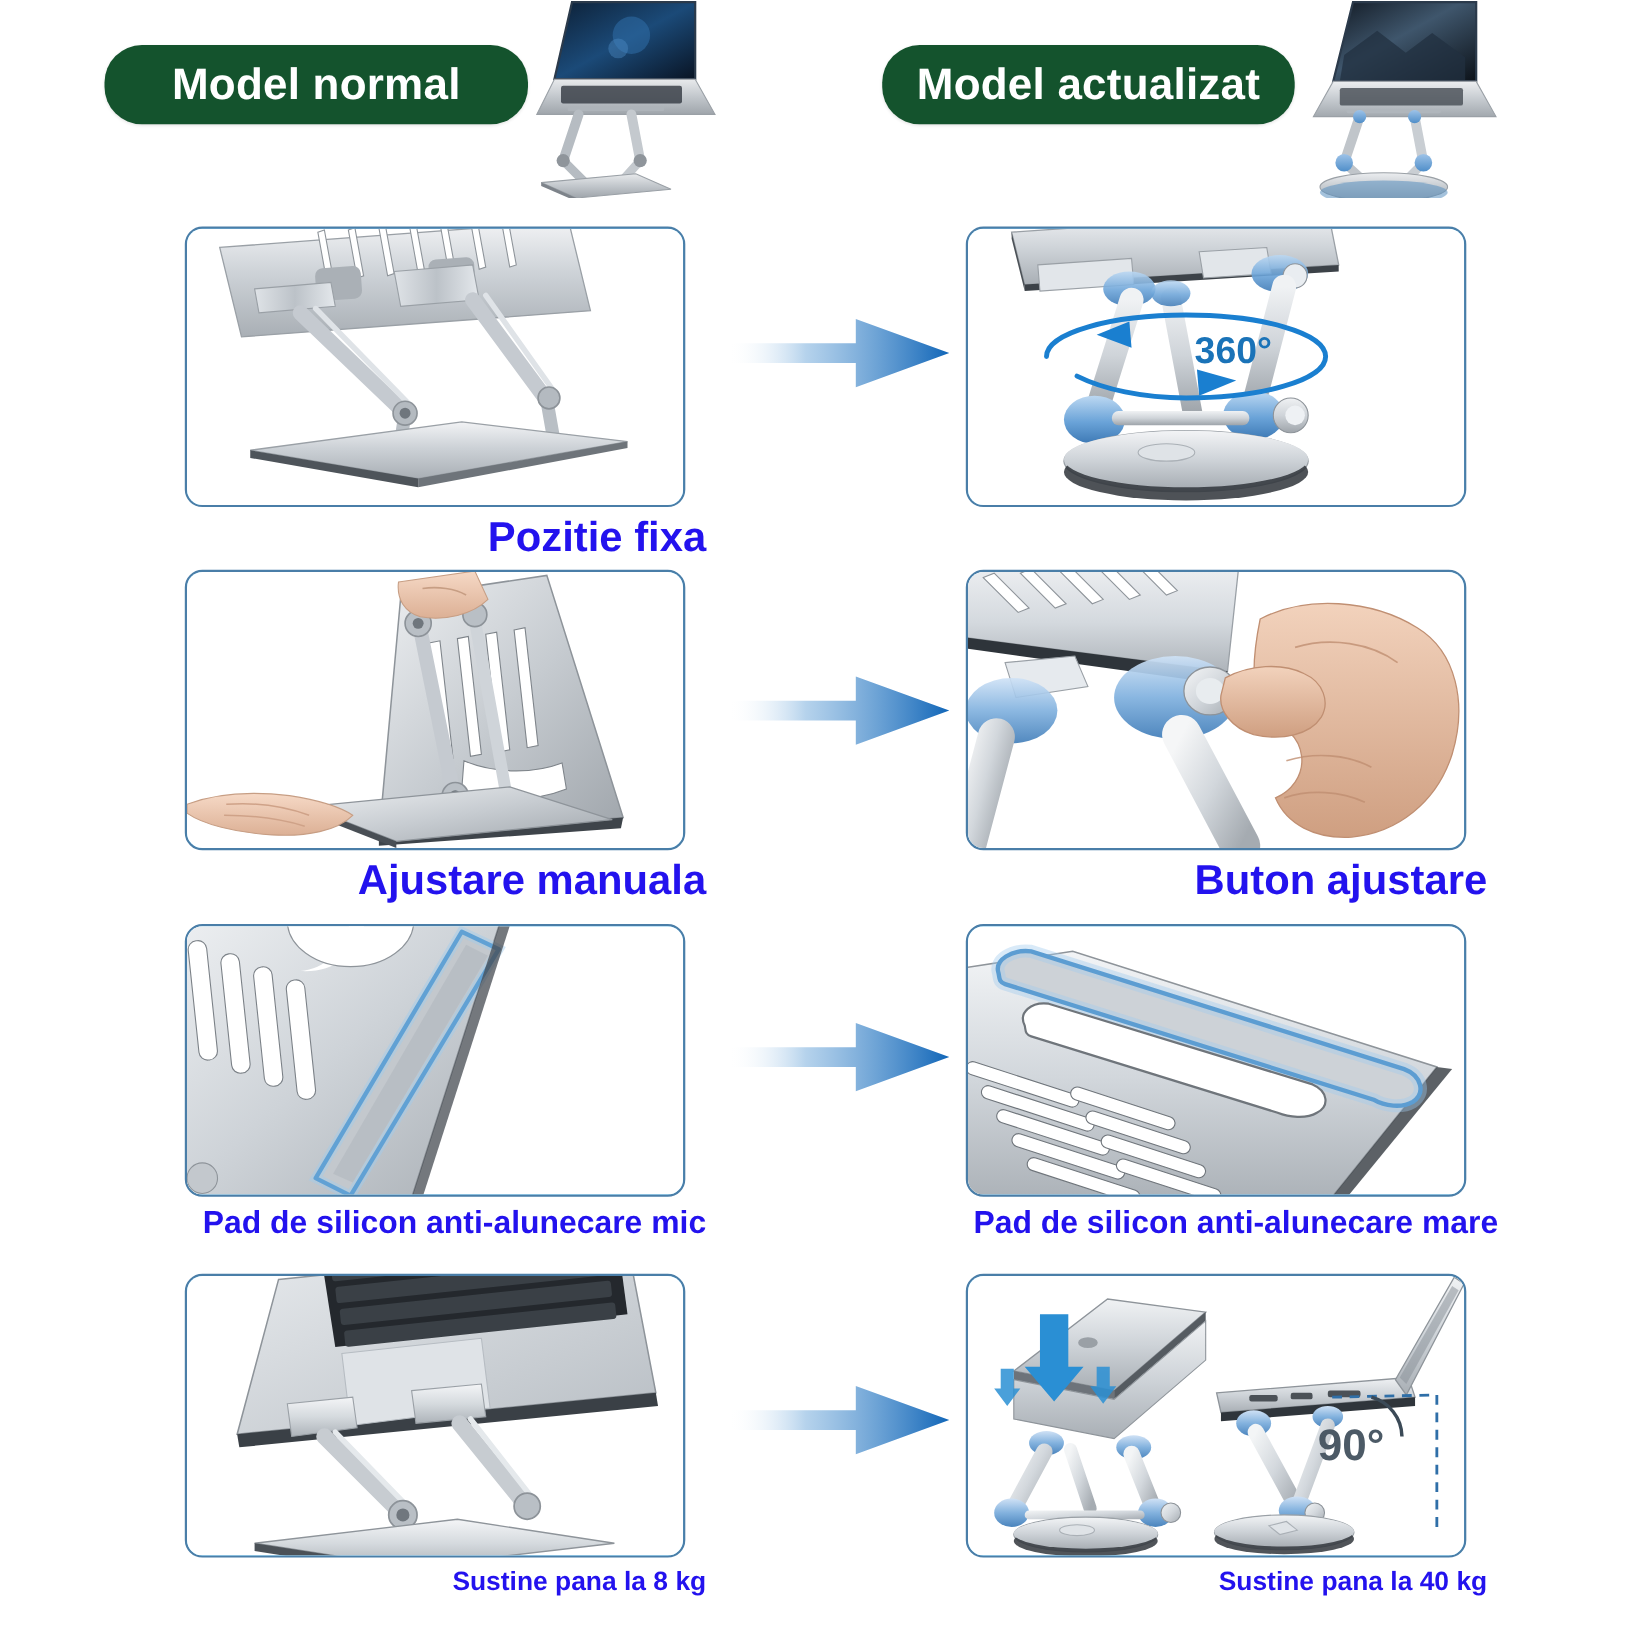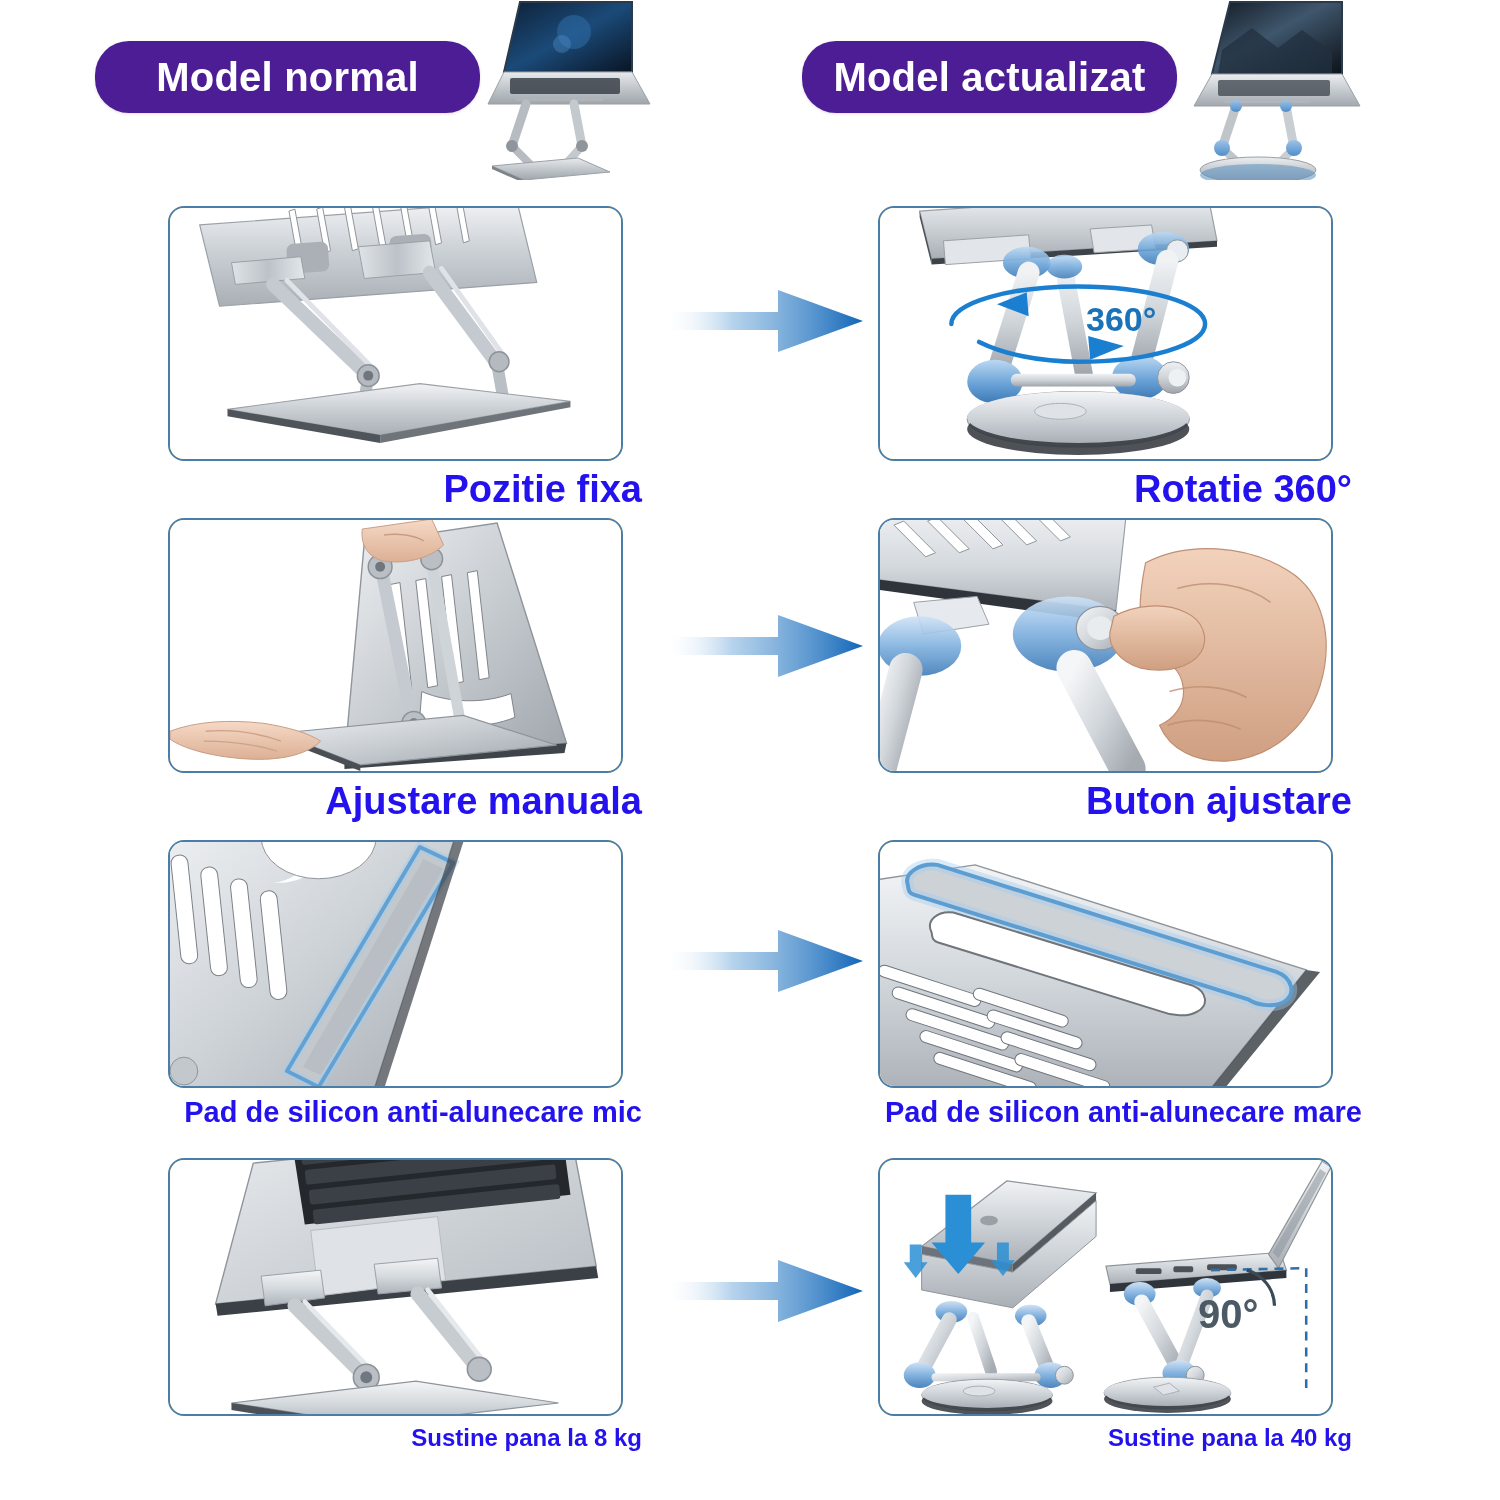--- a/index.html
+++ b/index.html
@@ -12,21 +12,21 @@
   .page { position: relative; width: 1500px; height: 1500px; background: #fff; }
 
   
   .header { position: absolute; top: 0; left: 0; width: 1500px; height: 196px; }
   .hdr-col { position: absolute; top: 0; width: 720px; height: 196px; }
   .hdr-col.left  { left: 20px; }
   .hdr-col.right { left: 732px; }
 
   .badge {
     position: absolute; top: 41px;
-    background: #4c1d95;
+    background: #14532d;
     border-radius: 34px;
     color: #fff;
     font-size: 40px; font-weight: bold;
     letter-spacing: 0.2px;
     display: flex; align-items: center; justify-content: center;
     height: 72px;
     white-space: nowrap;
     box-shadow: 0 1px 3px rgba(0,0,0,.12);
   }
   .badge.left  { left: 75px;  width: 385px; }
@@ -46,21 +46,21 @@
 
   .cell { position: absolute; top: 0; width: 700px; height: 100%; }
   .cell.left  { left: 150px; }
   .cell.right { left: 860px; }
 
   .panel {
     position: absolute; top: 6px; left: 18px;
     width: 455px; height: 255px;
     border: 2.5px solid #4a7ea8;
     border-radius: 16px;
-    background: #fde047;
+    background: #7dd3fc;
     overflow: hidden;
   }
   .r3 .panel { height: 248px; }
   .r4 .panel { height: 258px; }
 
   .caption {
     position: absolute;
     left: 0; width: 492px;
     text-align: right;
     color: #2312ee;
@@ -299,21 +299,20 @@
 
             <g fill="none" stroke="#1a7fd0" stroke-width="4.5" stroke-linecap="round">
               <path d="M72 118 C72 96 132 80 200 80 C268 80 328 96 328 118 C328 140 268 156 200 156 C160 156 124 148 100 136"></path>
             </g>
             <path d="M148 86 L118 98 L150 110 Z" fill="#1a7fd0"></path>
             <path d="M210 130 L246 140 L212 154 Z" fill="#1a7fd0"></path>
           </svg>
         </div>
         <div class="deg-label deg-360">360°</div>
       </div>
-      <div class="caption">Rotatie 360°</div>
     </div>
   </div>
 
   <div class="row r2">
     <div class="cell left">
       <div class="panel">
         <div class="art">
           <svg viewBox="0 0 455 255" preserveAspectRatio="xMidYMid slice">
             <defs>
               <linearGradient id="mA" x1="0" y1="0" x2="1" y2="1">

